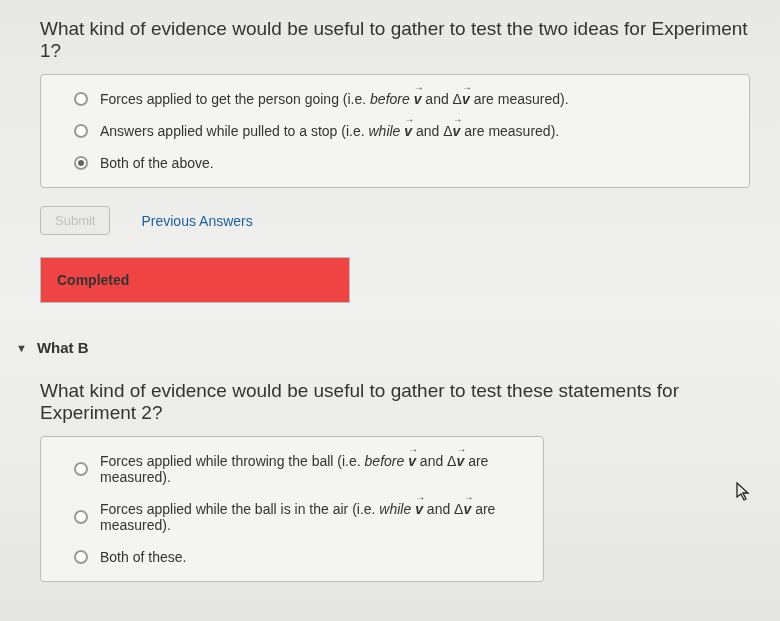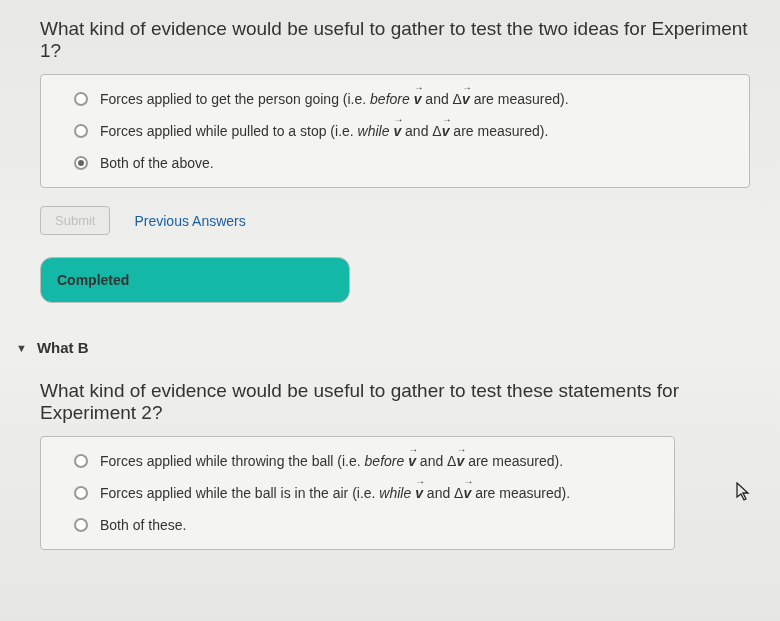--- a/index.html
+++ b/index.html
@@ -62,41 +62,41 @@
     position: absolute;
     top: -10px;
     left: 0;
     font-size: 10px;
     font-style: normal;
     font-weight: normal;
   }
   .actions-row {
     display: flex;
     align-items: center;
-    gap: 24px;
+    gap: 31px;
     margin-bottom: 22px;
   }
   .submit-btn {
     border: 1px solid #bcbcbc;
     border-radius: 4px;
     padding: 6px 14px;
     background: #eaeae8;
     color: #bfbfbf;
     font-size: 13px;
     cursor: default;
   }
   .prev-link {
     color: #1a5f9e;
     font-size: 14px;
     cursor: pointer;
   }
   .completed-box {
     border: 1px solid #bcbcbc;
-    border-radius: 12px;
-    background: #14b8a6;
+    border-radius: 0;
+    background: #ef4444;
     padding: 14px 16px;
     width: 310px;
     font-weight: bold;
     color: #333;
     margin-bottom: 36px;
   }
   .part-header {
     display: flex;
     align-items: center;
     gap: 10px;
@@ -114,42 +114,42 @@
     color: #333;
   }
   .cursor-icon {
     position: absolute;
     right: 28px;
     top: 482px;
     font-size: 18px;
     color: #222;
   }
   .part-b .options-box {
-    width: 635px;
+    width: 504px;
   }
 </style>
 </head>
 <body>
 
 <div class="page">
 
   <div class="part-a">
     <div class="question-text">What kind of evidence would be useful to gather to test the two ideas for Experiment 1?</div>
 
     <div class="options-box">
       <div class="option-row">
         <span class="radio"></span>
         <span class="option-label">
           <span>Forces applied to get the person going (i.e. </span><em>before</em> <span class="vec">v</span><span> and </span><span>Δ</span><span class="vec">v</span><span> are measured).</span>
         </span>
       </div>
       <div class="option-row">
         <span class="radio"></span>
         <span class="option-label">
-          <span>Forces applied while pulled to a stop (i.e. </span><em>while</em> <span class="vec">v</span><span> and </span><span>Δ</span><span class="vec">v</span><span> are measured).</span>
+          <span>Answers applied while pulled to a stop (i.e. </span><em>while</em> <span class="vec">v</span><span> and </span><span>Δ</span><span class="vec">v</span><span> are measured).</span>
         </span>
       </div>
       <div class="option-row">
         <span class="radio selected"></span>
         <span class="option-label">Both of the above.</span>
       </div>
     </div>
 
     <div class="actions-row">
       <div class="submit-btn">Submit</div>

